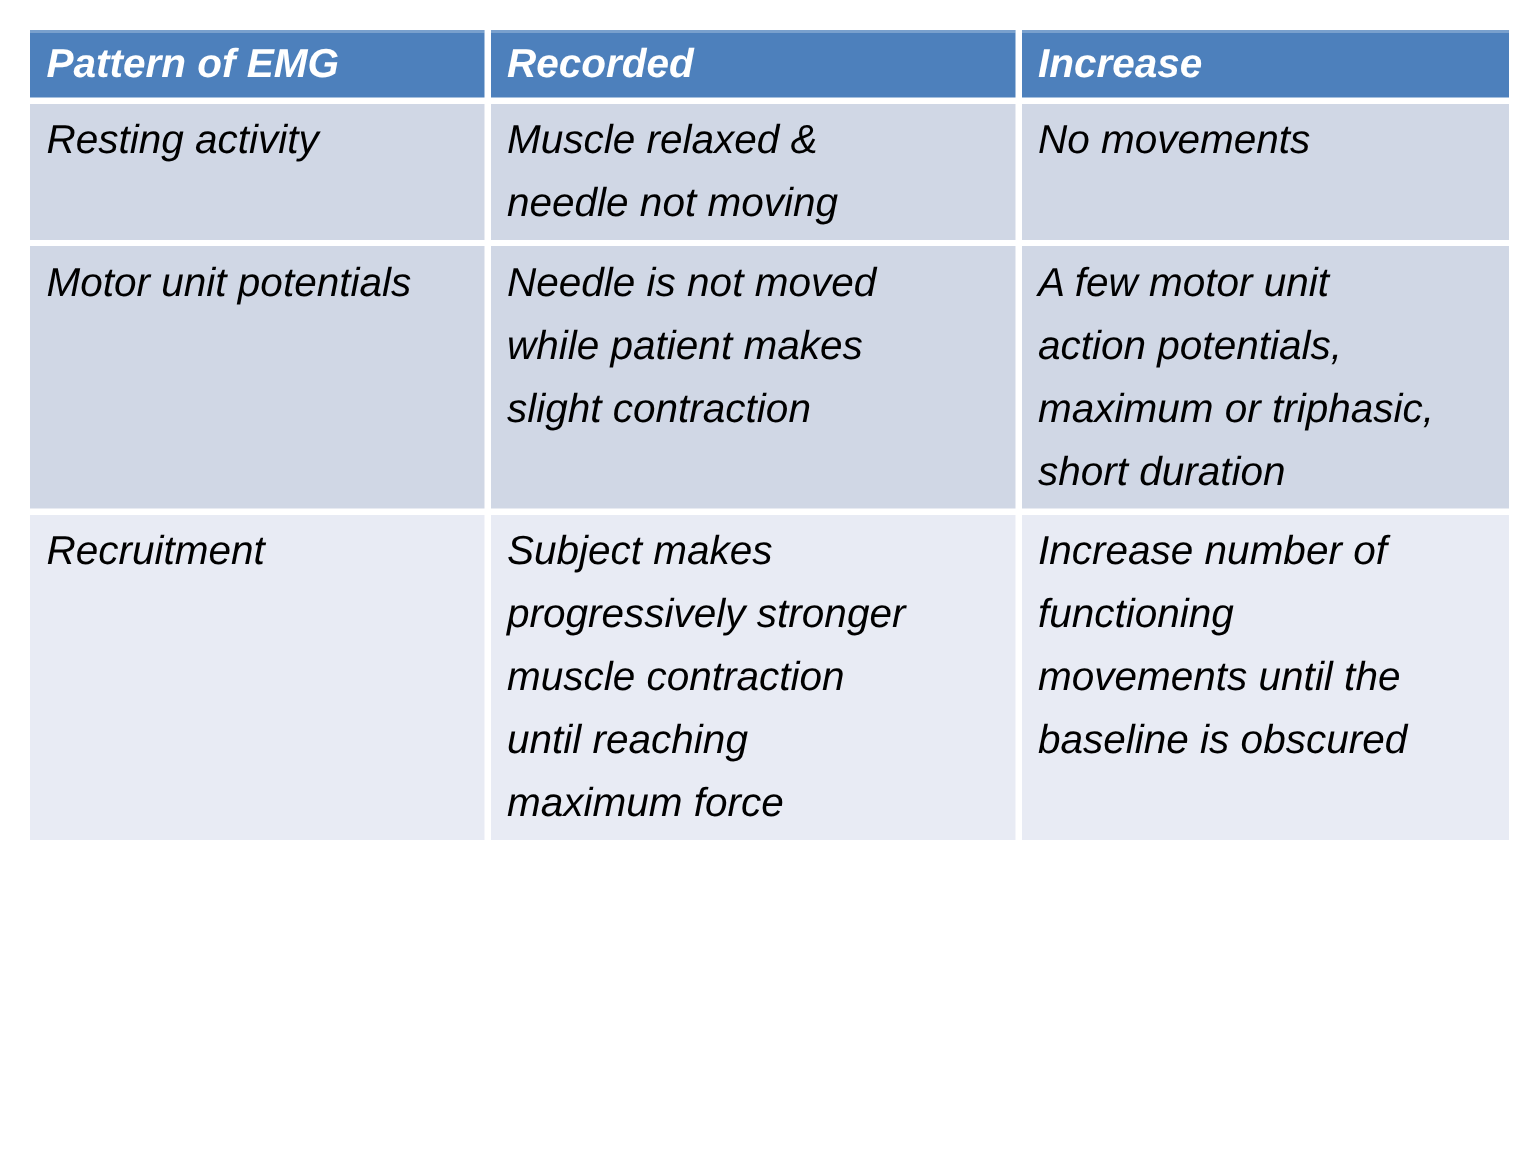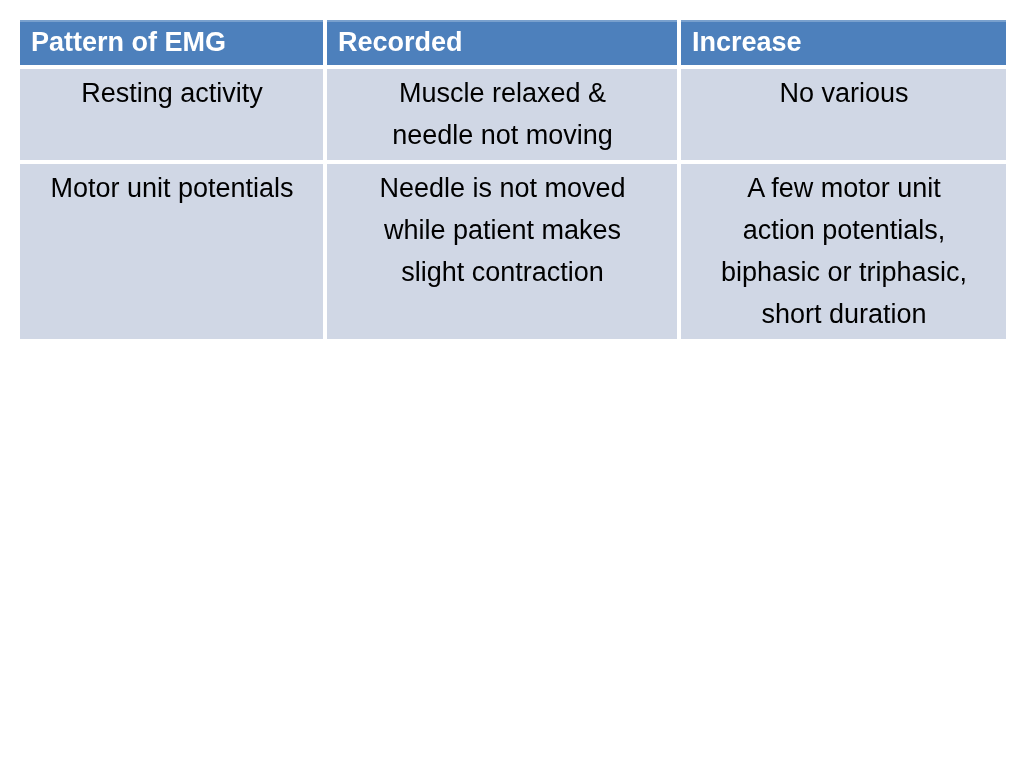--- a/index.html
+++ b/index.html
@@ -32,30 +32,31 @@
   }
   table.emg th, table.emg td {
     border: 4px solid var(--grid-line);
     vertical-align: top;
     text-align: left;
     padding: 3px 10px 4px 11px;
     font-size: 27px;
     line-height: 42px;
     white-space: pre-line;
     overflow: hidden;
+    font-style: italic;
   }
   table.emg th {
     background: var(--header-bg);
     color: var(--header-text);
     font-weight: bold;
     height: 46px;
     line-height: 38px;
     box-shadow: inset 0 2px 0 rgba(255,255,255,0.25);
   }
-  table.emg td { color: var(--body-text); text-align: center; }
+  table.emg td { color: var(--body-text); }
   tr.band-dark td { background: var(--band-dark); }
   tr.band-light td { background: var(--band-light); }
   tr.r0 { height: 93px; }
   tr.r1 { height: 131px; }
   tr.r2 { height: 172px; }
   tr.r3 { height: 214px; }
 </style>
 </head>
 <body>
 
@@ -71,27 +72,39 @@
         <th>Pattern of EMG</th>
         <th>Recorded</th>
         <th>Increase</th>
       </tr>
     </thead>
     <tbody>
       <tr class="band-dark r0">
         <td>Resting activity</td>
         <td>Muscle relaxed &amp;
 needle not moving</td>
-        <td>No various</td>
+        <td>No movements</td>
       </tr>
       <tr class="band-dark r2">
         <td>Motor unit potentials</td>
         <td>Needle is not moved
 while patient makes
 slight contraction</td>
         <td>A few motor unit
 action potentials,
-biphasic or triphasic,
+maximum or triphasic,
 short duration</td>
+      </tr>
+      <tr class="band-light r3">
+        <td>Recruitment</td>
+        <td>Subject makes
+progressively stronger
+muscle contraction
+until reaching
+maximum force</td>
+        <td>Increase number of
+functioning
+movements until the
+baseline is obscured</td>
       </tr>
     </tbody>
   </table>
 </div>
 
 </body></html>

